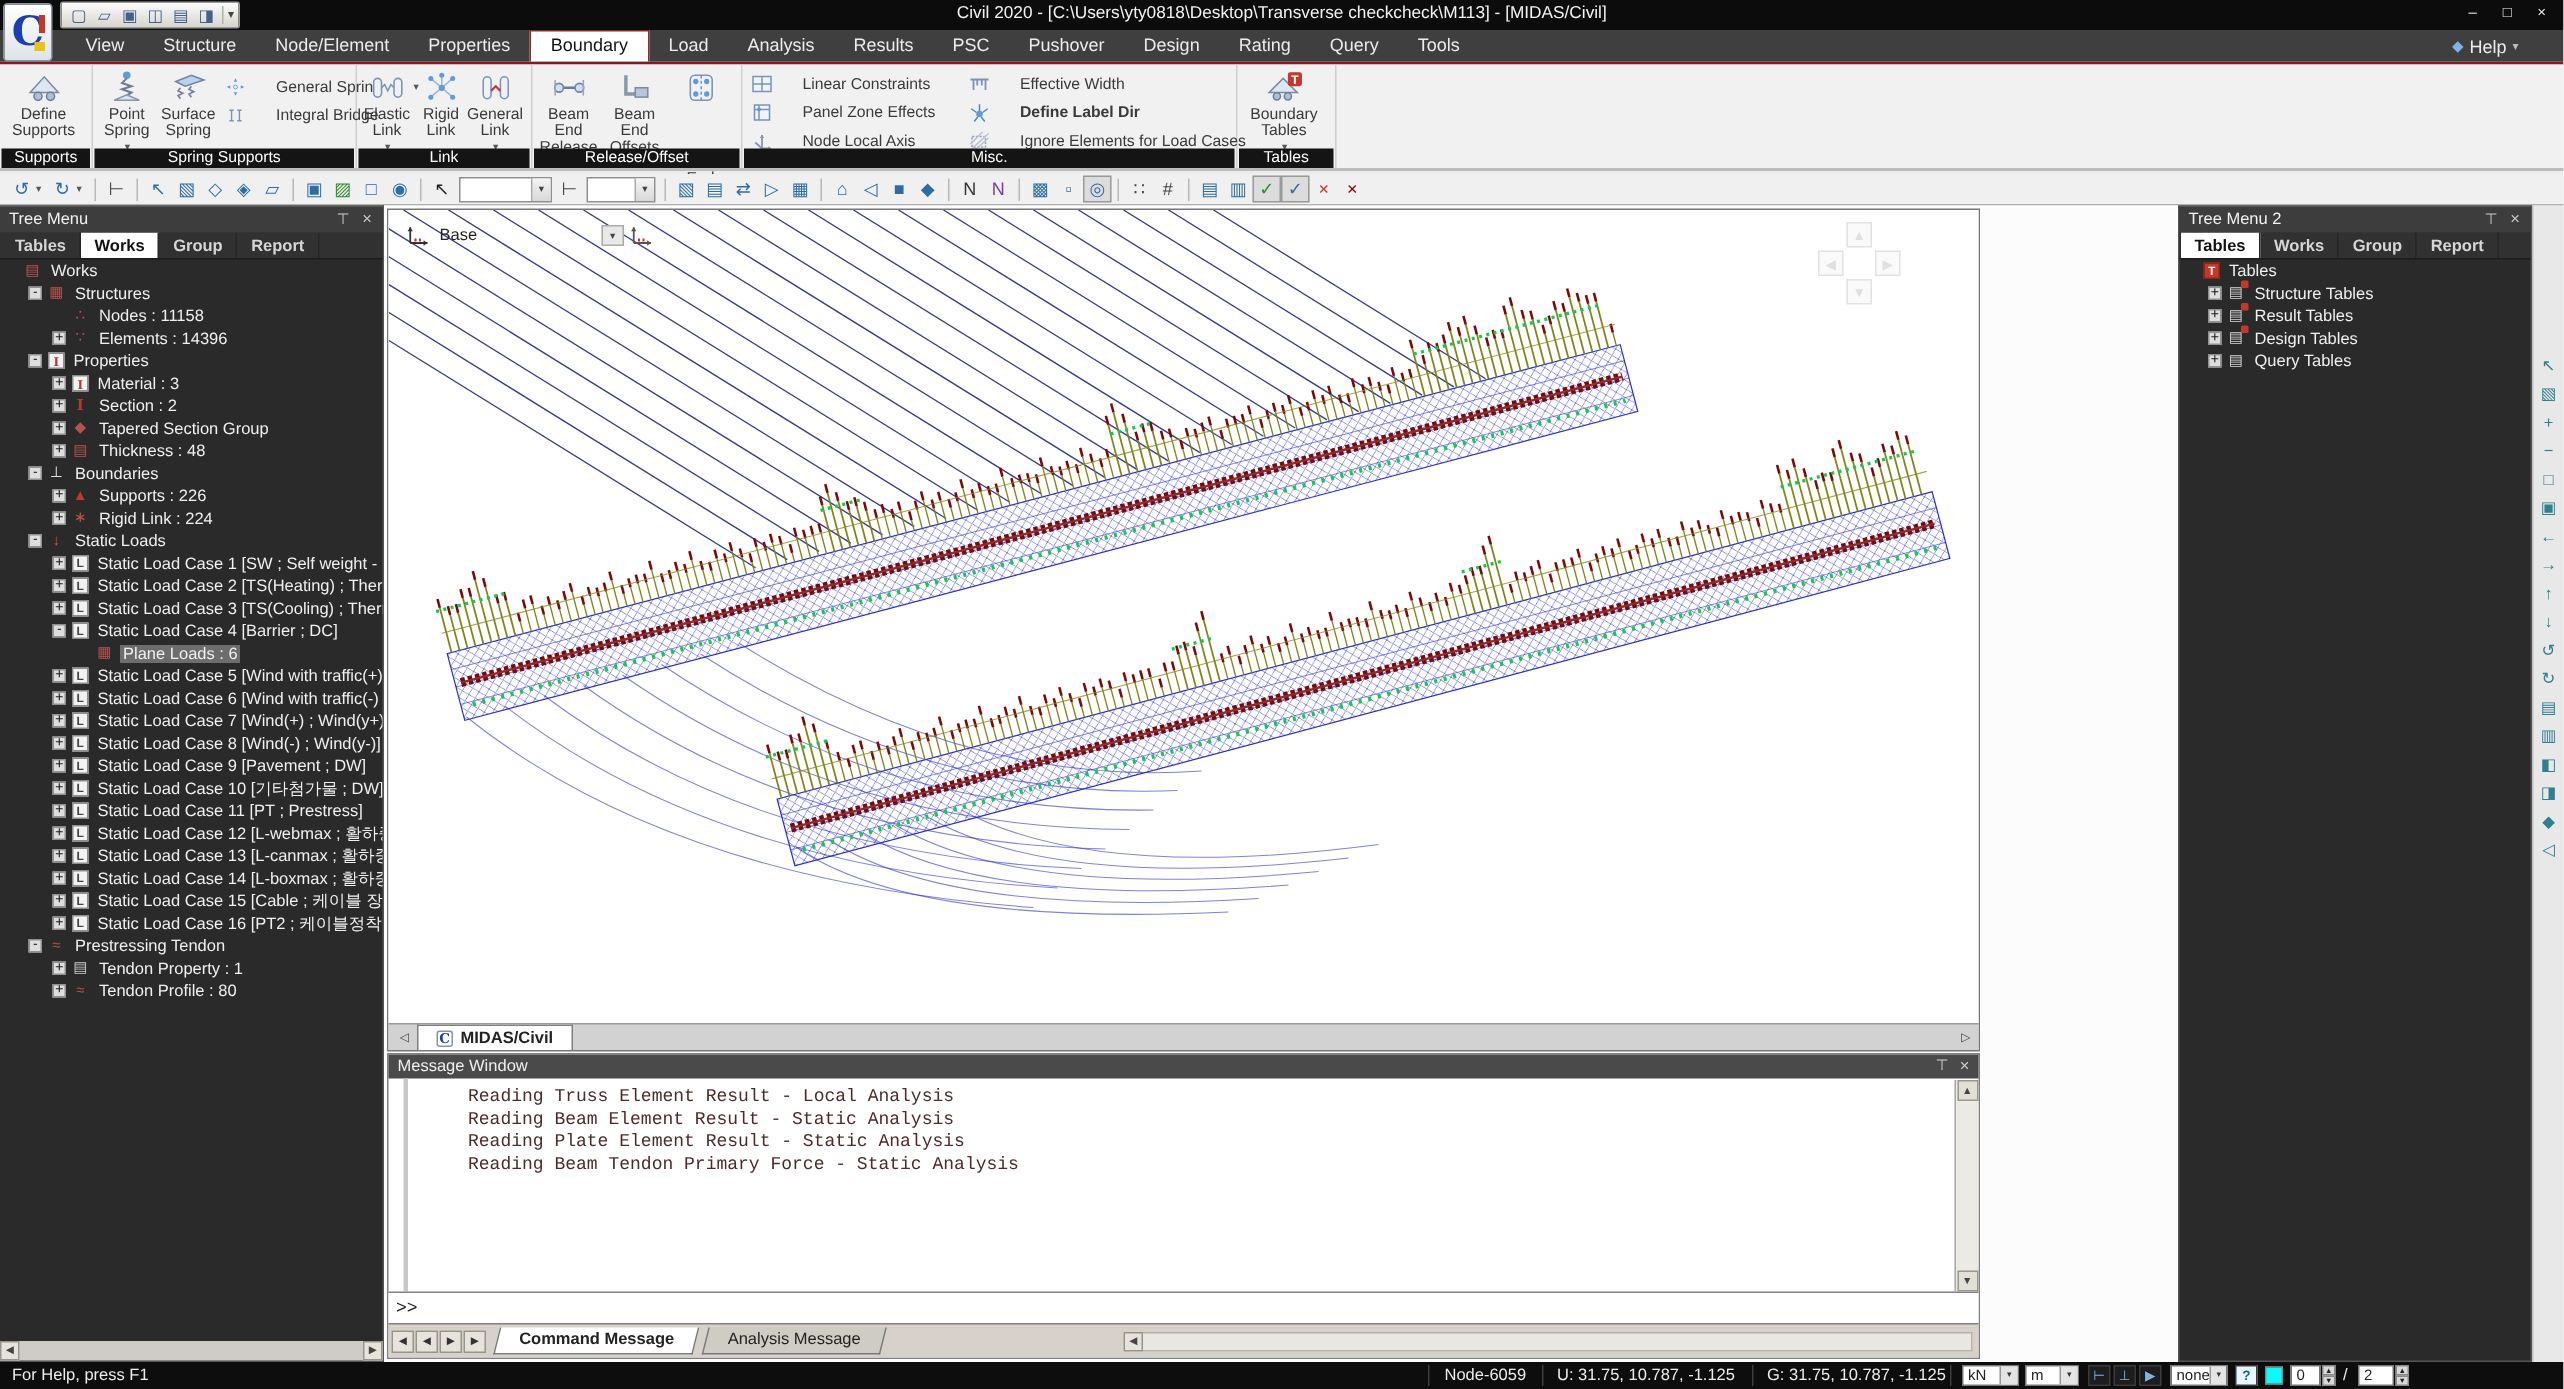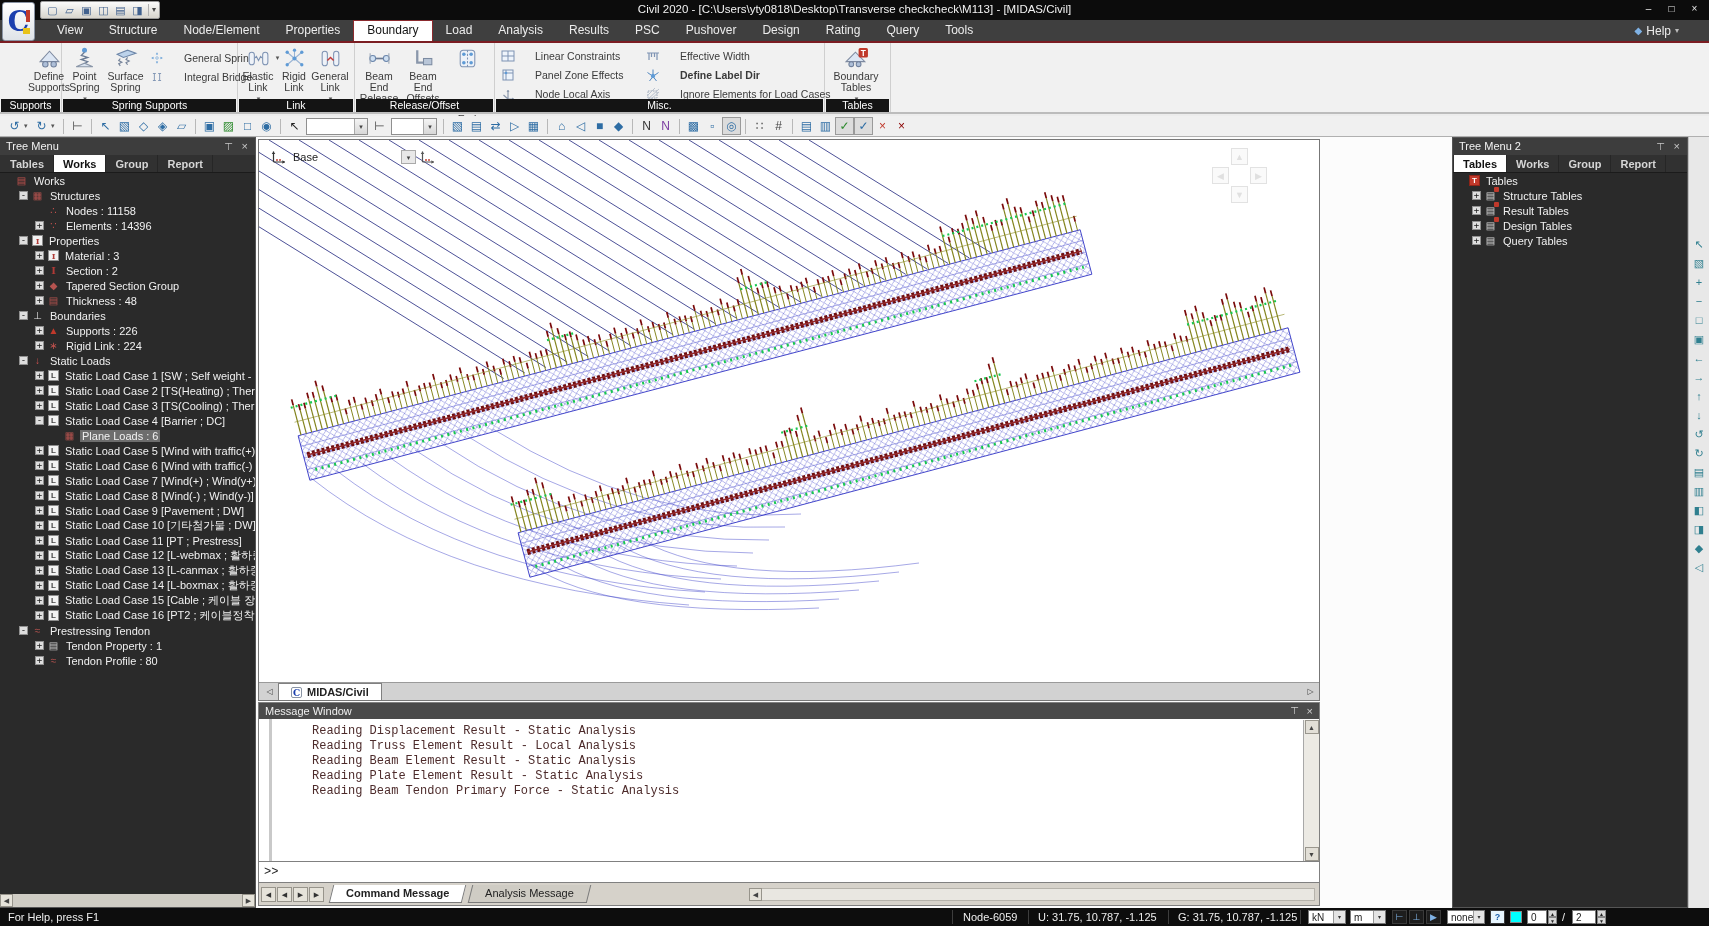--- a/index.html
+++ b/index.html
@@ -153,21 +153,21 @@
   </div>
 <div id="menu-right">
   <span class="gear">◆</span>
   <span>Help</span>
   <span class="dd">▾</span>
 </div>
 <div id="redline"></div>
 <div id="ribbon">
     <div class="rgroup" style="width: 62px;">
       <div class="rbody">
-        <div class="bigbtn" style="width: 54px; margin-left: 20px;">
+        <div class="bigbtn" style="width: 54px;">
           <span class="ric"><svg viewBox="0 0 24 24">
               <path d="M3 15 L12 5 L21 15 Z" fill="#dce6f4" stroke="#7e8aa0"></path>
               <circle cx="8" cy="17.5" r="2.6" fill="#aebfd8" stroke="#70809c"></circle>
               <circle cx="16" cy="17.5" r="2.6" fill="#aebfd8" stroke="#70809c"></circle>
             </svg></span>
           <span>Define Supports</span>
         </div>
       </div>
       <div class="rgroup-label">Supports</div>
     </div>
@@ -1277,21 +1277,20 @@
   </div>
 </div>
 
 <div id="message-window">
   <div id="mw-title">
     <span>Message Window</span>
     <span class="pin">⊤</span>
     <span class="x">×</span>
   </div>
   <div id="mw-content">
-      <div>Reading Displacement Result - Static Analysis</div>
       <div>Reading Truss Element Result - Local Analysis</div>
       <div>Reading Beam Element Result - Static Analysis</div>
       <div>Reading Plate Element Result - Static Analysis</div>
       <div>Reading Beam Tendon Primary Force - Static Analysis</div>
     </div>
   <div id="mw-vsb">
     <span>▲</span>
     <span>▼</span>
   </div>
   <div id="mw-prompt">&gt;&gt;</div>

